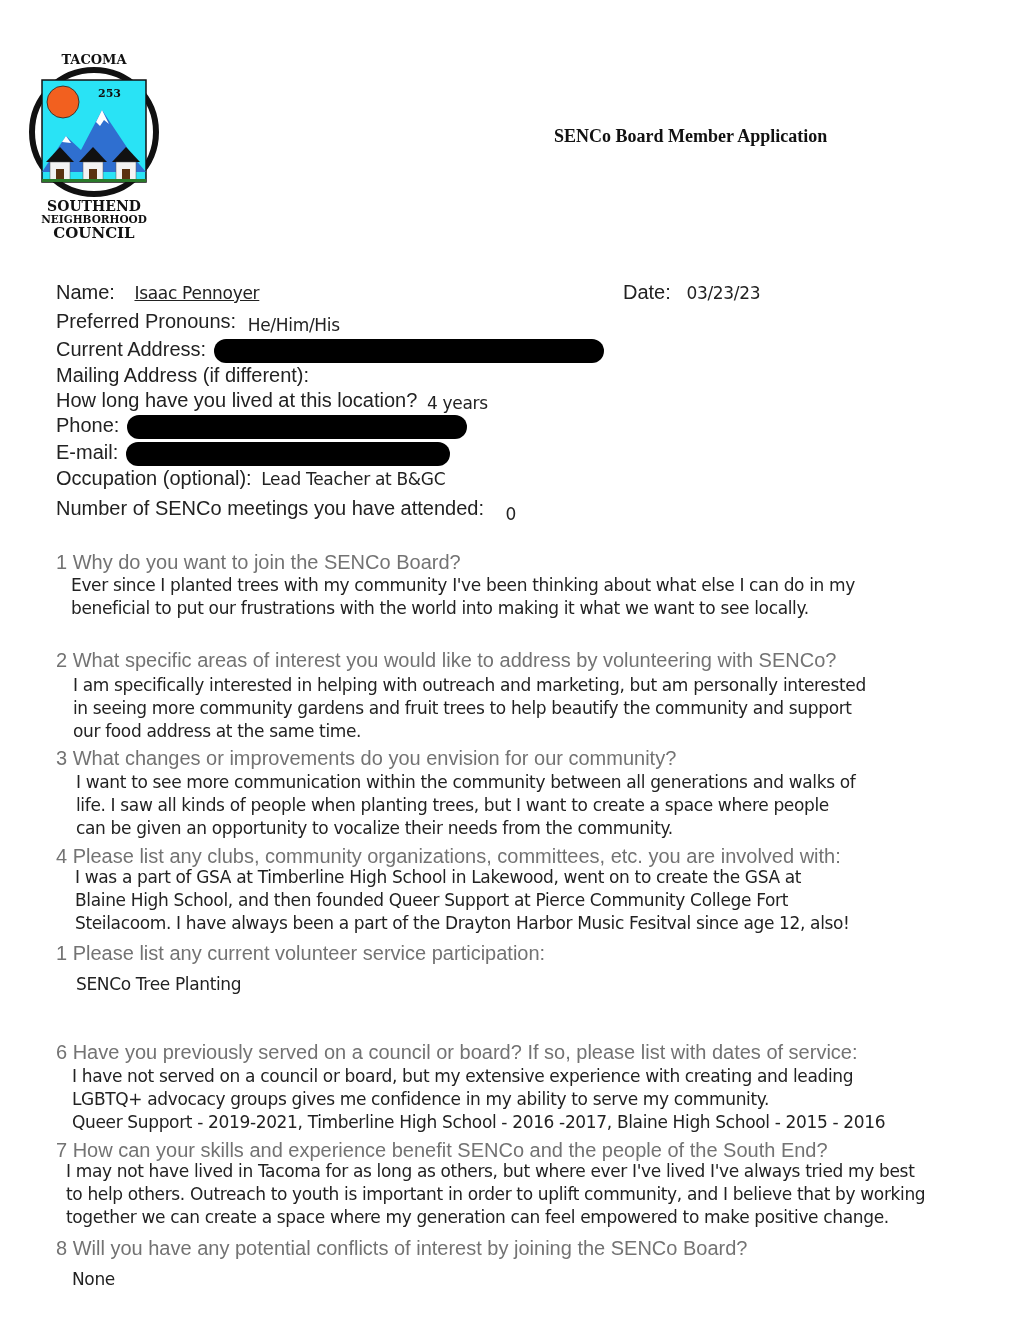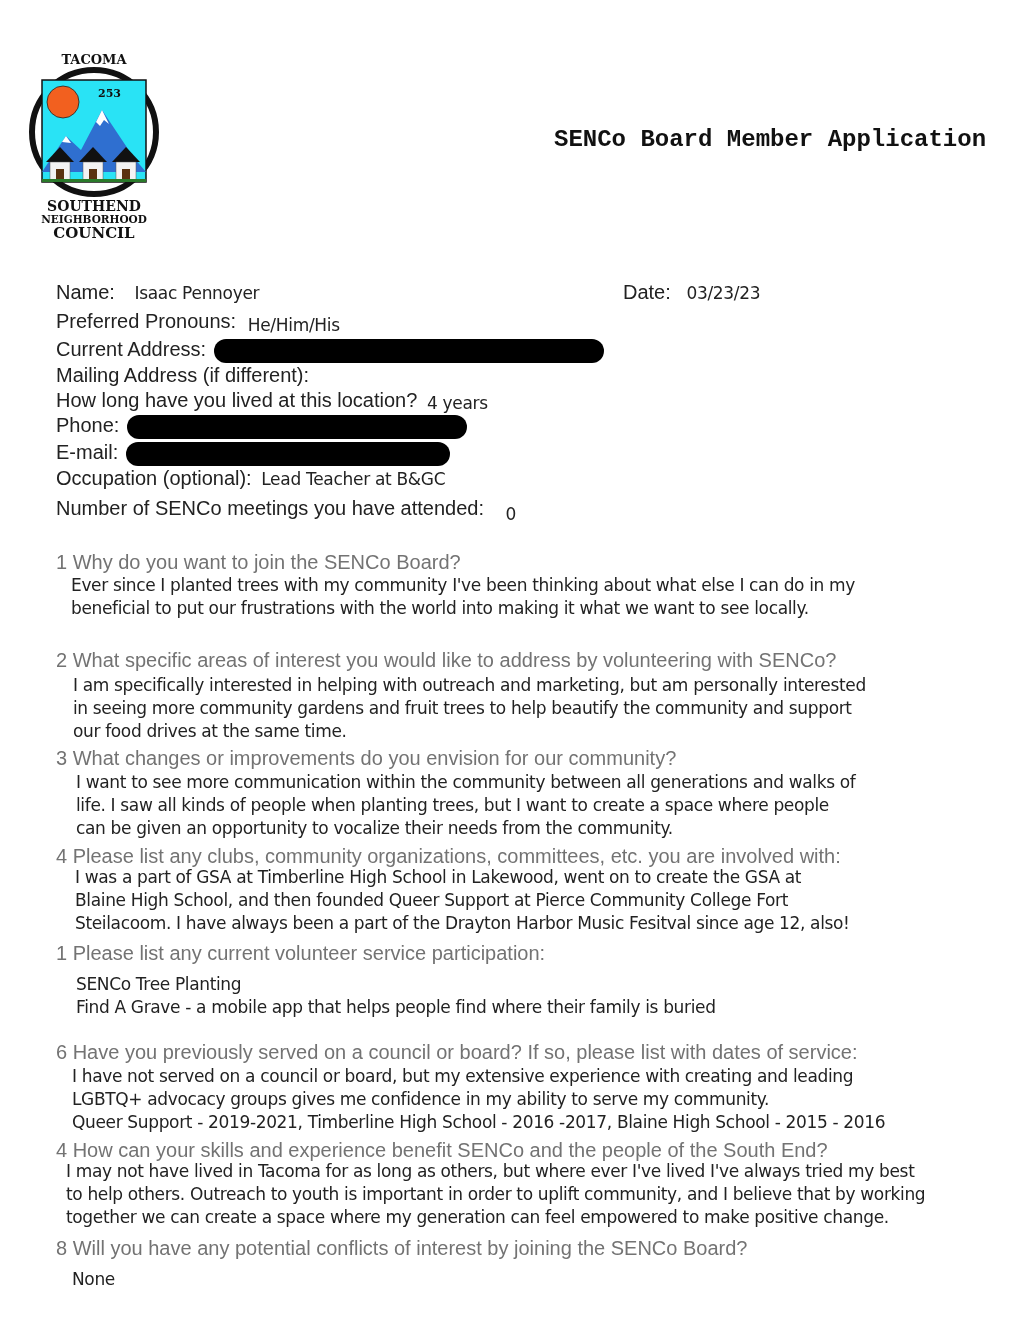--- a/index.html
+++ b/index.html
@@ -1,18 +1,18 @@
 <!DOCTYPE html>
 <html><head>
 <meta charset="utf-8">
 <style>
   html, body { margin: 0; padding: 0; background: #ffffff; }
   body { width: 1033px; height: 1334px; position: relative; overflow: hidden; color: #111; }
   .logo { position: absolute; left: 26px; top: 50px; width: 136px; height: 190px; }
-  .title { position: absolute; left: 554px; top: 126px; font-family: Liberation Mono, monospace; font-weight: bold; font-size: 24px; color: #111; }
+  .title { position: absolute; left: 554px; top: 126px; font-family: Liberation Serif, serif; font-weight: bold; font-size: 18px; color: #111; }
   .field { position: absolute; left: 56px; font-family: "Liberation Sans", sans-serif; font-size: 20px; color: #222; white-space: nowrap; }
   .val { font-family: "DejaVu Sans", sans-serif; font-size: 17px; color: #222; letter-spacing: -0.3px; }
   .redact { display: inline-block; background: #000; border-radius: 14px; height: 24px; vertical-align: middle; }
   .q { position: absolute; left: 56px; font-family: "Liberation Sans", sans-serif; font-size: 20px; color: #737373; white-space: nowrap; }
   .ans { position: absolute; font-family: "DejaVu Sans", sans-serif; font-size: 17px; line-height: 23px; color: #222; letter-spacing: -0.35px; white-space: nowrap; }
   .ans div { white-space: nowrap; }
 </style>
 </head>
 <body>
 
@@ -45,21 +45,21 @@
     <text x="68" y="161" text-anchor="middle" font-family="DejaVu Serif, serif" font-weight="bold" font-size="14" fill="#111">SOUTHEND</text>
     <text x="68" y="173" text-anchor="middle" font-family="DejaVu Serif, serif" font-weight="bold" font-size="10.5" fill="#111">NEIGHBORHOOD</text>
     <text x="68" y="188" text-anchor="middle" font-family="DejaVu Serif, serif" font-weight="bold" font-size="15" fill="#111">COUNCIL</text>
   </svg>
 </div>
 
 <div class="title">SENCo Board Member Application</div>
 
 <div class="field" style="top:281px;">
   <span>Name:</span>
-  <span class="val" style="margin-left:14px;">Isaac Pennoyer</span>
+  <span class="val" style="margin-left:14px;text-decoration:underline;">Isaac Pennoyer</span>
 </div>
 <div class="field" style="top:281px; left:583px;margin-left:40px;">
   <span>Date:</span>
   <span class="val" style="margin-left:10px;">03/23/23</span>
 </div>
 <div class="field" style="top:310px;">
   <span>Preferred Pronouns:</span>
   <span class="val" style="margin-left:6px; position:relative; top:3px;">He/Him/His</span>
 </div>
 <div class="field" style="top:338px;">
@@ -93,51 +93,50 @@
 <div class="q" style="top:551px;">1 Why do you want to join the SENCo Board?</div>
 <div class="ans" style="top:574px; left:71px;">
   <div>Ever since I planted trees with my community I've been thinking about what else I can do in my</div>
   <div>beneficial to put our frustrations with the world into making it what we want to see locally.</div>
 </div>
 
 <div class="q" style="top:649px;">2 What specific areas of interest you would like to address by volunteering with SENCo?</div>
 <div class="ans" style="top:674px; left:73px;">
   <div>I am specifically interested in helping with outreach and marketing, but am personally interested</div>
   <div>in seeing more community gardens and fruit trees to help beautify the community and support</div>
-  <div>our food drives at the same time.</div>
+  <div>our food address at the same time.</div>
 </div>
 
 <div class="q" style="top:747px;">3 What changes or improvements do you envision for our community?</div>
 <div class="ans" style="top:771px; left:76px;">
   <div>I want to see more communication within the community between all generations and walks of</div>
   <div>life. I saw all kinds of people when planting trees, but I want to create a space where people</div>
   <div>can be given an opportunity to vocalize their needs from the community.</div>
 </div>
 
 <div class="q" style="top:845px;">4 Please list any clubs, community organizations, committees, etc. you are involved with:</div>
 <div class="ans" style="top:866px; left:75px;">
   <div>I was a part of GSA at Timberline High School in Lakewood, went on to create the GSA at</div>
   <div>Blaine High School, and then founded Queer Support at Pierce Community College Fort</div>
   <div>Steilacoom. I have always been a part of the Drayton Harbor Music Fesitval since age 12, also!</div>
 </div>
 
 <div class="q" style="top:942px;">1 Please list any current volunteer service participation:</div>
 <div class="ans" style="top:973px; left:76px;">
   <div>SENCo Tree Planting</div>
-  <div>Find A Grave - a mobile app that helps people find where their family is buried</div>
 </div>
 
 <div class="q" style="top:1041px;">6 Have you previously served on a council or board? If so, please list with dates of service:</div>
 <div class="ans" style="top:1065px; left:72px;">
   <div>I have not served on a council or board, but my extensive experience with creating and leading</div>
   <div>LGBTQ+ advocacy groups gives me confidence in my ability to serve my community.</div>
   <div>Queer Support - 2019-2021, Timberline High School - 2016 -2017, Blaine High School - 2015 - 2016</div>
 </div>
 
-<div class="q" style="top:1139px;">4 How can your skills and experience benefit SENCo and the people of the South End?</div>
+<div class="q" style="top:1139px;">7 How can your skills and experience benefit SENCo and the people of the South End?</div>
 <div class="ans" style="top:1160px; left:66px;">
   <div>I may not have lived in Tacoma for as long as others, but where ever I've lived I've always tried my best</div>
   <div>to help others. Outreach to youth is important in order to uplift community, and I believe that by working</div>
   <div>together we can create a space where my generation can feel empowered to make positive change.</div>
 </div>
 
 <div class="q" style="top:1237px;">8 Will you have any potential conflicts of interest by joining the SENCo Board?</div>
 <div class="ans" style="top:1268px; left:72px;">
   <div>None</div>
 </div>

